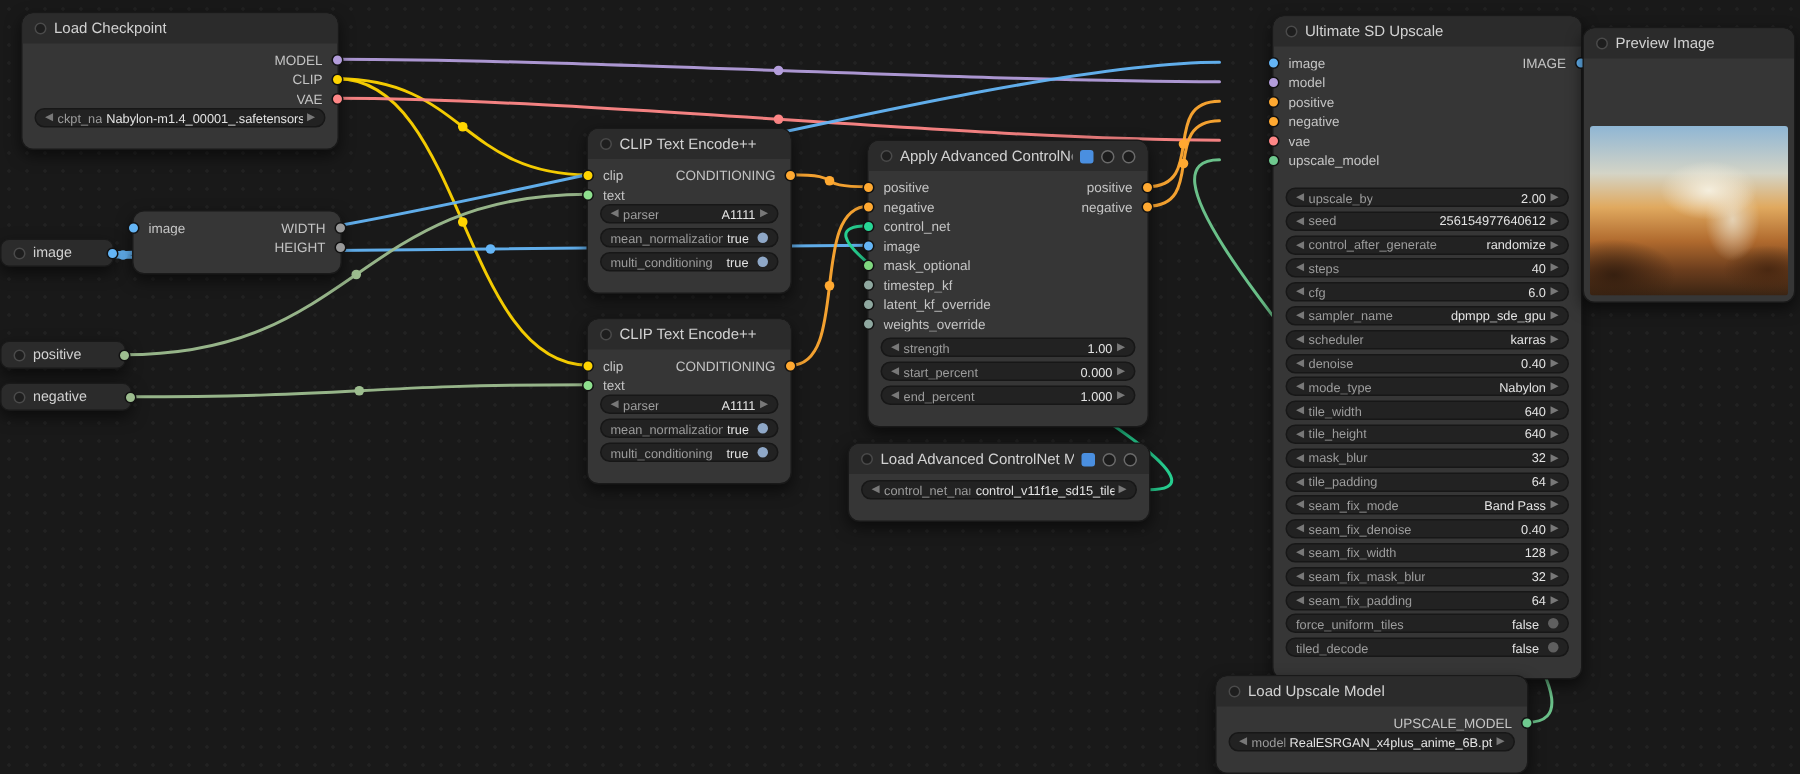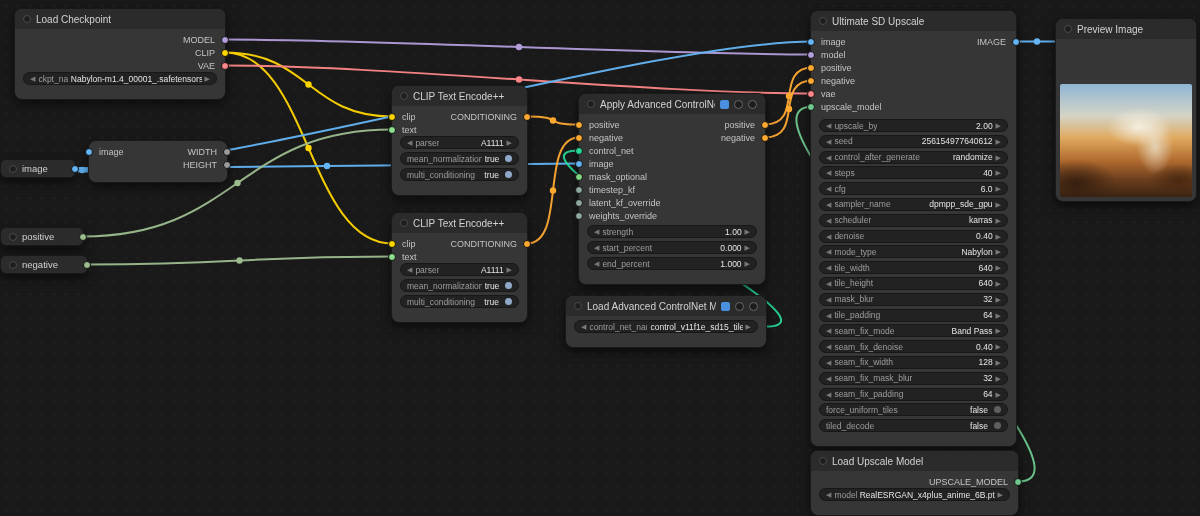--- a/index.html
+++ b/index.html
@@ -289,21 +289,21 @@
     <div class="nbody">
       <div class="wrow">
         <span class="arr">◀</span>
         <span class="wlabel">control_net_name</span>
         <span class="wvalue">control_v11f1e_sd15_tile.pth</span>
         <span class="arr">▶</span>
       </div>
     </div>
   </div>
 
-  <div class="node usdu" style="left:810px;top:10px;width:205px;">
+  <div class="node usdu" style="left:848px;top:10px;width:205px;">
     <div class="ntitle">
       <span class="ndot"></span>
       <span class="ttext">Ultimate SD Upscale</span>
     </div>
     <div class="nbody">
       <div class="prow">
         <span class="dot in" style="background: rgb(100, 181, 246);"></span>
         <span class="pl">image</span>
         <span class="pr">IMAGE</span>
         <span class="dot out" style="background: rgb(100, 181, 246);"></span>
@@ -322,21 +322,21 @@
       </div>
       <div class="prow">
         <span class="dot in" style="background: rgb(255, 135, 135);"></span>
         <span class="pl">vae</span>
       </div>
       <div class="prow">
         <span class="dot in" style="background: rgb(111, 201, 143);"></span>
         <span class="pl">upscale_model</span>
       </div>
 
-      <div class="wrow" style="margin-top:6px;">
+      <div class="wrow" style="margin-top:12px;">
         <span class="arr">◀</span>
         <span class="wlabel">upscale_by</span>
         <span class="wvalue">2.00</span>
         <span class="arr">▶</span>
       </div>
       <div class="wrow">
         <span class="arr">◀</span>
         <span class="wlabel">seed</span>
         <span class="wvalue">256154977640612</span>
         <span class="arr">▶</span>

